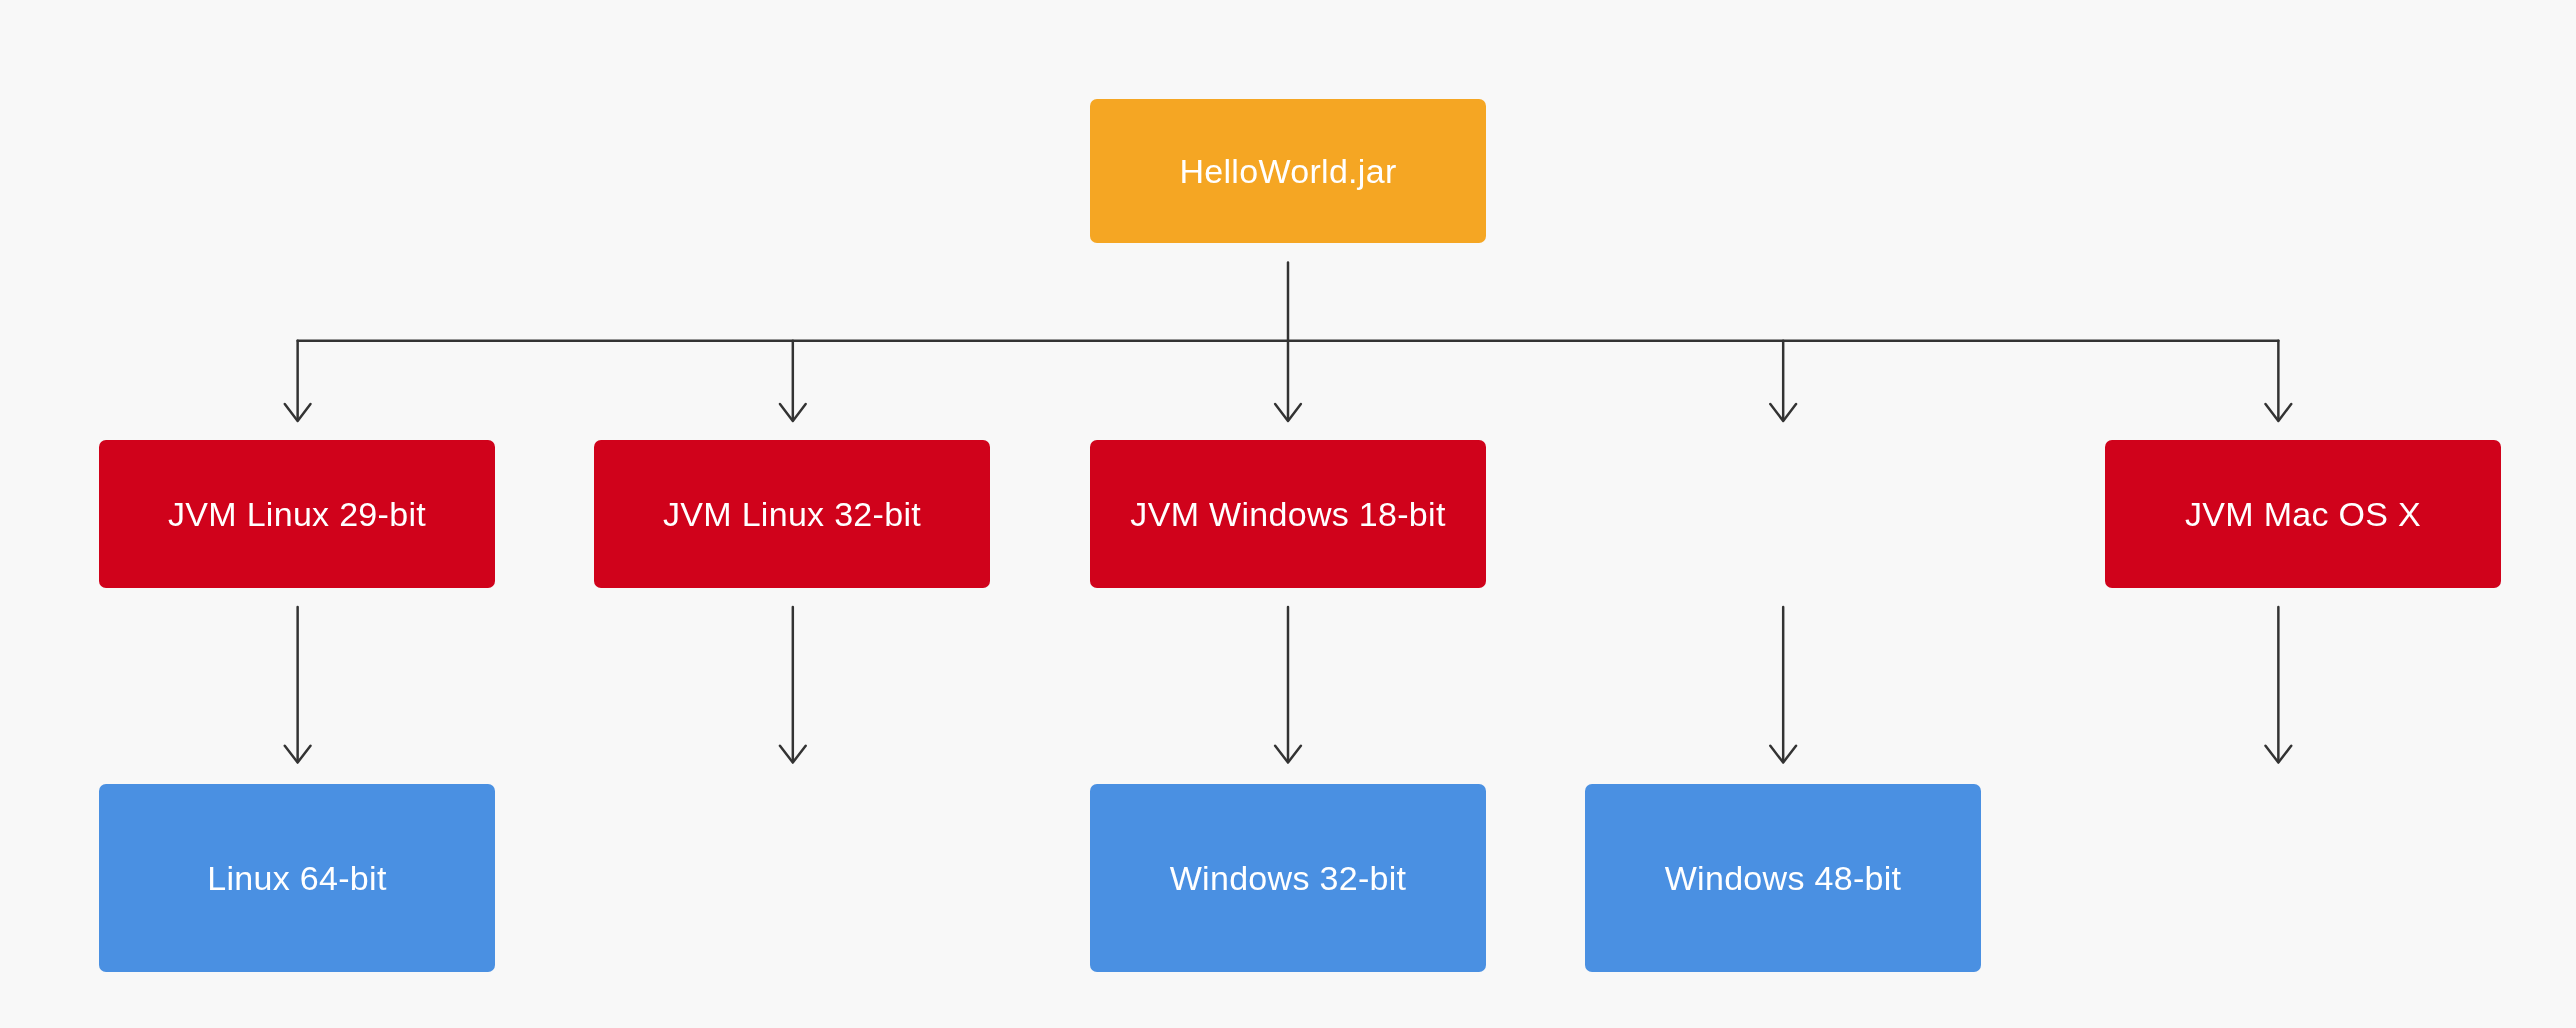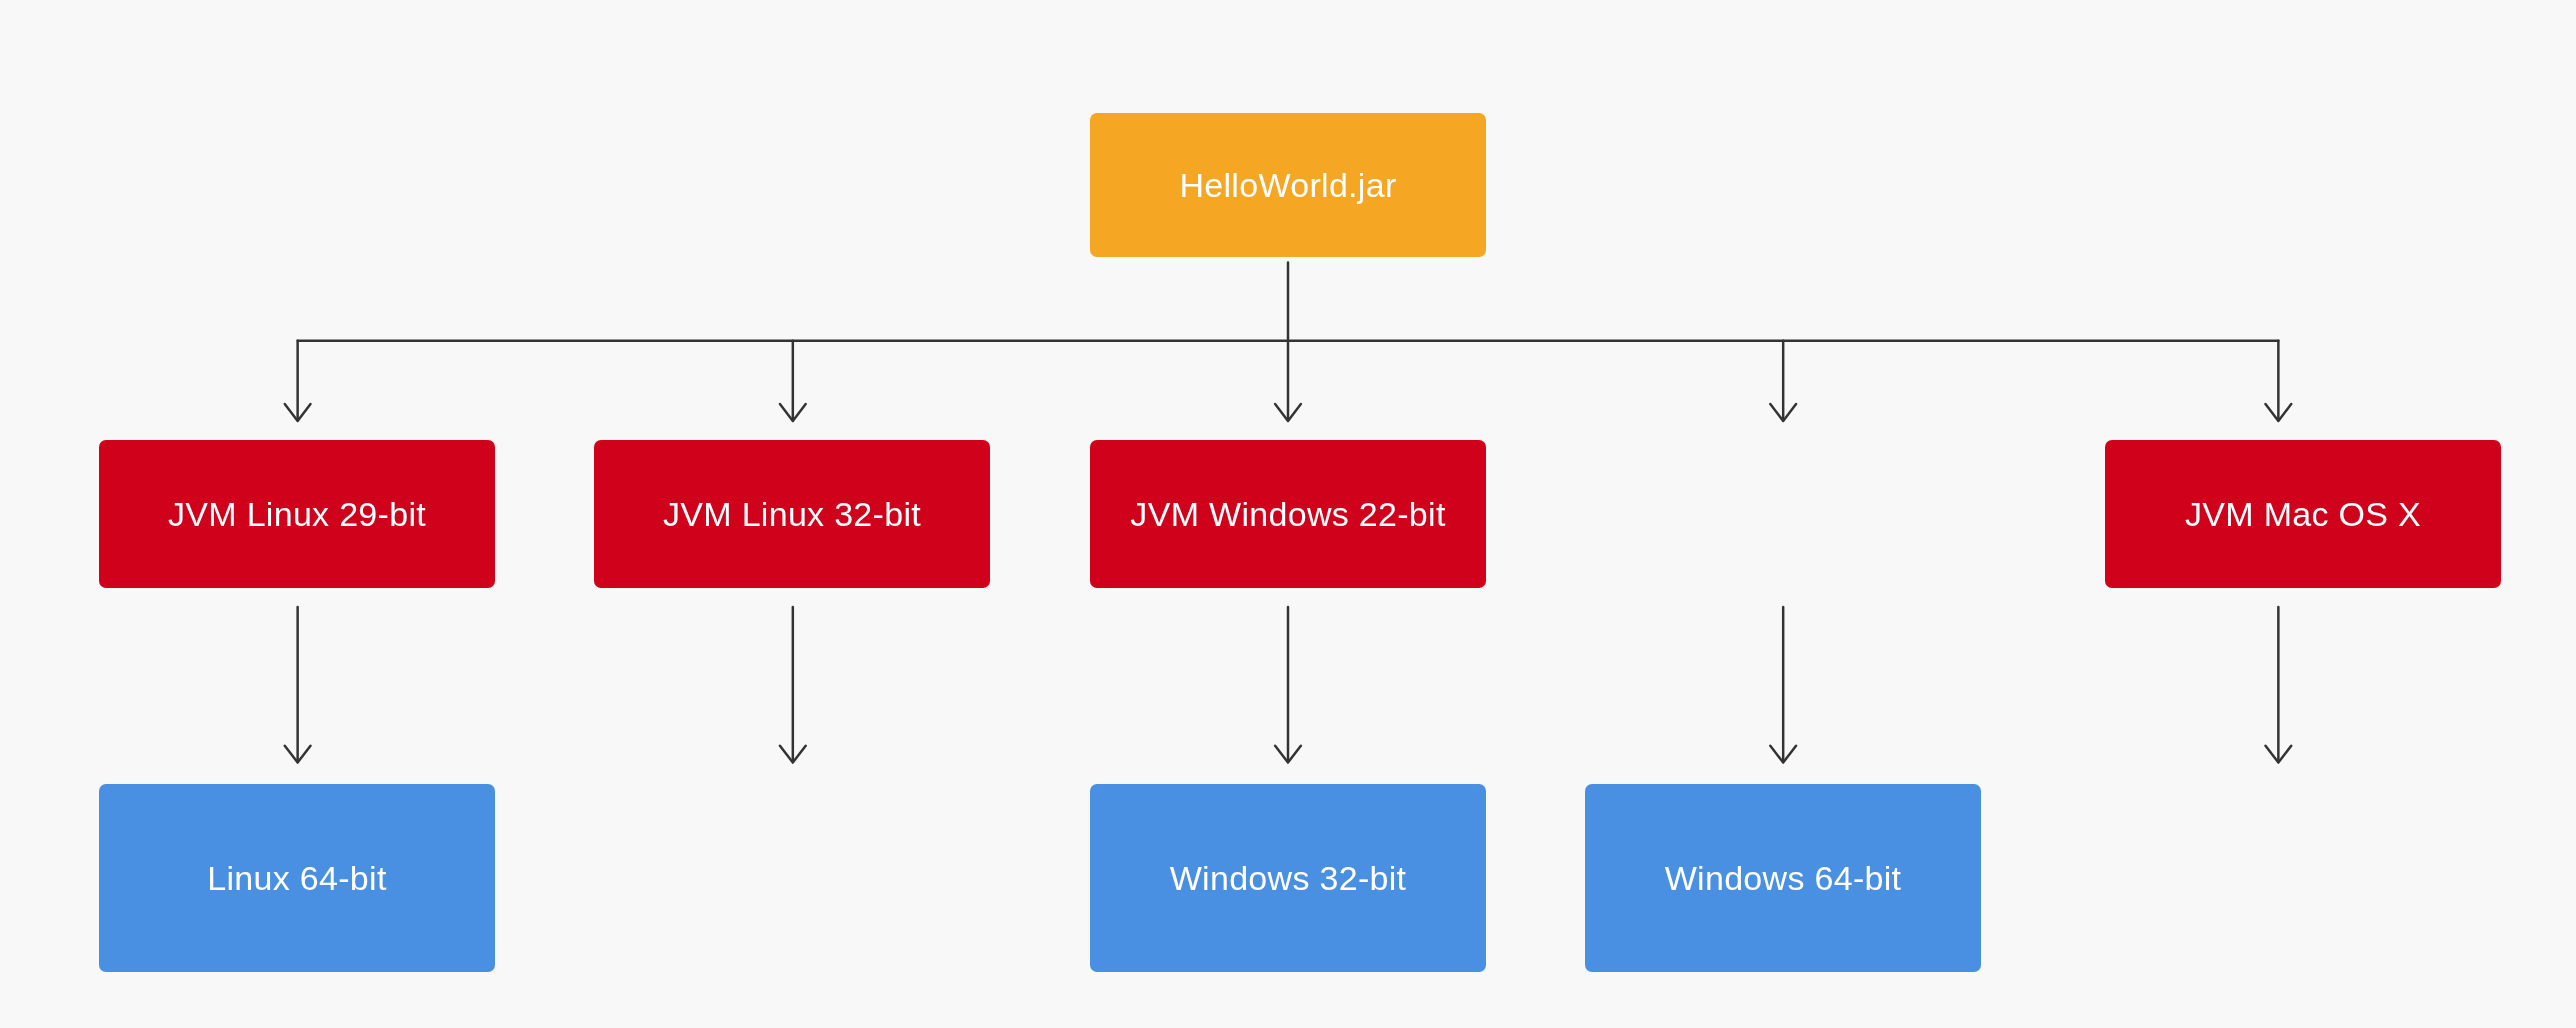--- a/index.html
+++ b/index.html
@@ -48,21 +48,20 @@
     display: flex;
     align-items: center;
     justify-content: center;
     text-align: center;
     white-space: nowrap;
   }
   .node-root {
     left: 1090px; top: 99px;
     height: 144px;
     background: var(--root-node);
-    margin-top: 14px;
   }
   .row-jvm { top: 440px; height: 148px; background: var(--jvm-node); }
   .row-os  { top: 784px; height: 188px; background: var(--os-node); }
   .c1 { left: 99px; }
   .c2 { left: 594px; }
   .c3 { left: 1090px; }
   .c4 { left: 1585px; }
   .c5 { left: 2081px; margin-left: 24px; }
 </style>
 </head>
@@ -96,21 +95,21 @@
     <path d="M1800,613 L1800,769"></path>
     <polyline points="1787,753 1800,770 1813,753"></polyline>
     <path d="M2300,613 L2300,769"></path>
     <polyline points="2287,753 2300,770 2313,753"></polyline>
   </svg>
 
   <div class="node node-root">HelloWorld.jar</div>
 
   <div class="node row-jvm c1">JVM Linux 29-bit</div>
   <div class="node row-jvm c2">JVM Linux 32-bit</div>
-  <div class="node row-jvm c3">JVM Windows 22-bit</div>
+  <div class="node row-jvm c3">JVM Windows 18-bit</div>
   <div class="node row-jvm c5">JVM Mac OS X</div>
 
   <div class="node row-os c1">Linux 64-bit</div>
   <div class="node row-os c3">Windows 32-bit</div>
-  <div class="node row-os c4">Windows 64-bit</div>
+  <div class="node row-os c4">Windows 48-bit</div>
 
 </div>
 
 
 </body></html>

